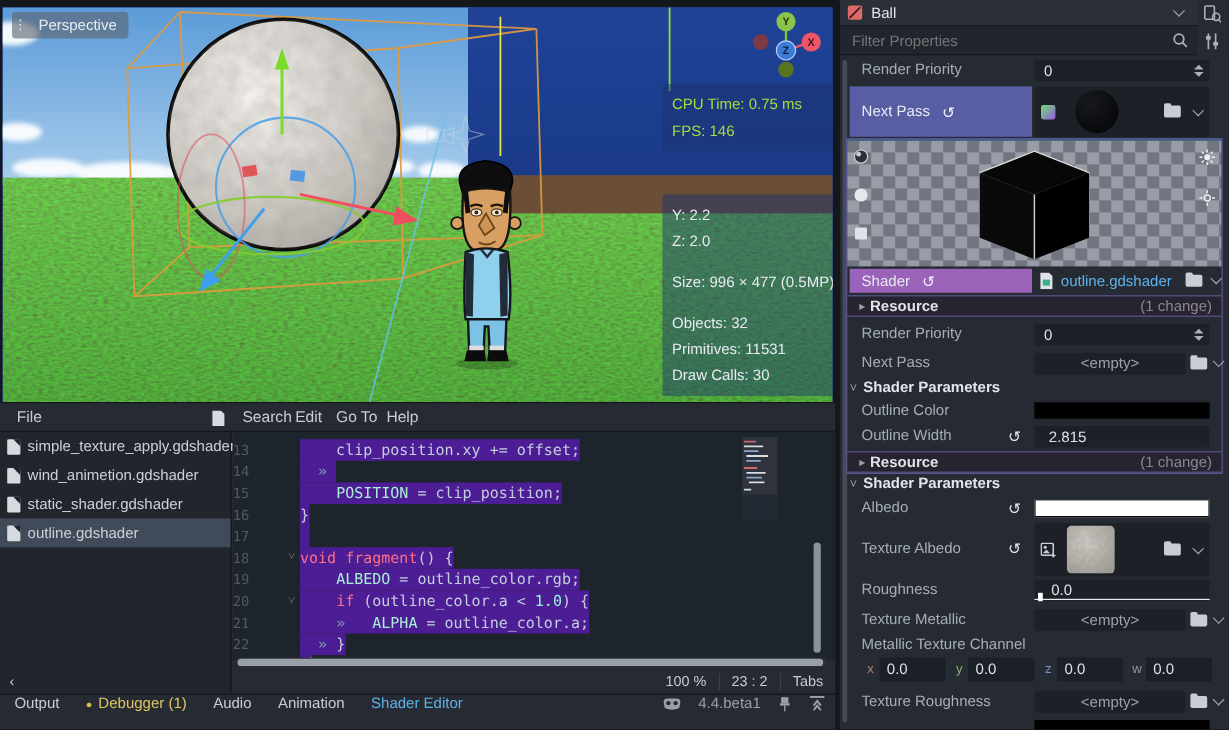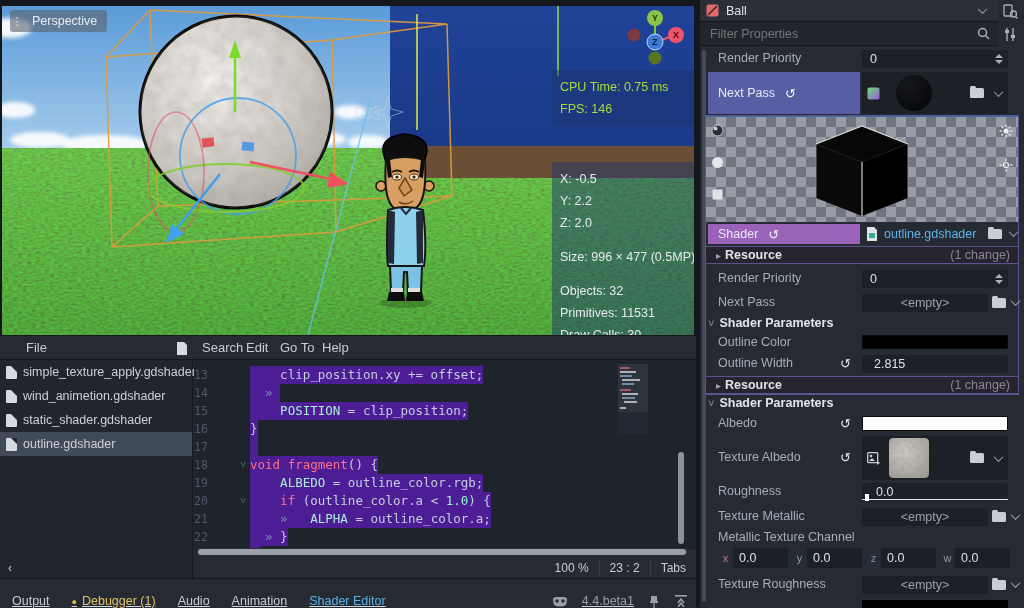--- a/index.html
+++ b/index.html
@@ -92,21 +92,21 @@
   .caret { display:inline-block; width:2px; height:13px; background:#ffffff; vertical-align:-2px; }
   #minimap { left:424px; top:4px; width:30px; height:70px; }
   #code-vscroll { left:484px; top:92px; width:6px; height:92px; background:#8b929c; border-radius:3px; }
   #hscroll { left:196px; top:212px; width:494px; height:8px; background:#2a2f36; border-radius:4px; }
   #hscroll-grab { position:absolute; left:2px; top:1px; width:488px; height:6px; background:#9aa0a8; border-radius:3px; }
   #code-status { left:0; top:222px; width:696px; height:20px; display:flex; align-items:center; color:#c8ccd4; font-size:12px; }
   .status-div { width:1px; height:14px; background:#3a404a; margin:0 10px; }
 
   
   #bottom-bar { left:0; top:578px; width:696px; height:30px; background:#262b33; border-top:1px solid #15181d;
-                display:flex; align-items:flex-end; font-size:12.5px;text-decoration:underline; }
+                display:flex; align-items:flex-start; font-size:12.5px; }
   .bb-item { margin-left:22px; color:#c8cdd4; white-space:nowrap; }
   #bb-output { margin-left:12px; }
   #bb-debugger { color:#e0c565; }
   #bb-debug-dot { color:#e0c040; font-size:9px; margin-right:5px; }
   #bb-shader-editor { color:#5fb2e8; }
   #bb-right { margin-left:auto; display:flex; align-items:center; gap:14px; margin-right:8px; color:#9aa0aa; }
   svg { display:block; }
 </style>
 </head>
 <body>
@@ -253,35 +253,34 @@
       <span>Perspective</span>
     </div>
     <div id="persp-dots" class="abs">⋮</div>
 
     <div id="hud-perf" class="abs hud">
       <div class="nowrap">CPU Time: 0.75 ms</div>
       <div class="nowrap">FPS: 146</div>
     </div>
 
     <div id="hud-info" class="abs hud">
-      <div class="nowrap">X: -0.5</div>
       <div class="nowrap">Y: 2.2</div>
       <div class="nowrap">Z: 2.0</div>
       <div class="hud-gap"></div>
       <div class="nowrap">Size: 996 × 477 (0.5MP)</div>
       <div class="hud-gap"></div>
       <div class="nowrap">Objects: 32</div>
       <div class="nowrap">Primitives: 11531</div>
       <div class="nowrap">Draw Calls: 30</div>
     </div>
   </div>
 
   <div id="shader-panel" class="abs">
     <div id="menu-bar">
-      <span class="menu-item" style="left:26px">File</span>
+      <span class="menu-item" style="left:14px">File</span>
       <svg class="menu-item" style="left:176px;top:6px" width="12" height="13">
         <path d="M1 0 h7 l3 3 v10 h-10 z" fill="#d7dbe0"></path>
       </svg>
       <span class="menu-item" style="left:202px">Search</span>
       <span class="menu-item" style="left:246px">Edit</span>
       <span class="menu-item" style="left:280px">Go To</span>
       <span class="menu-item" style="left:322px">Help</span>
     </div>
 
     <div id="file-list" class="abs">

